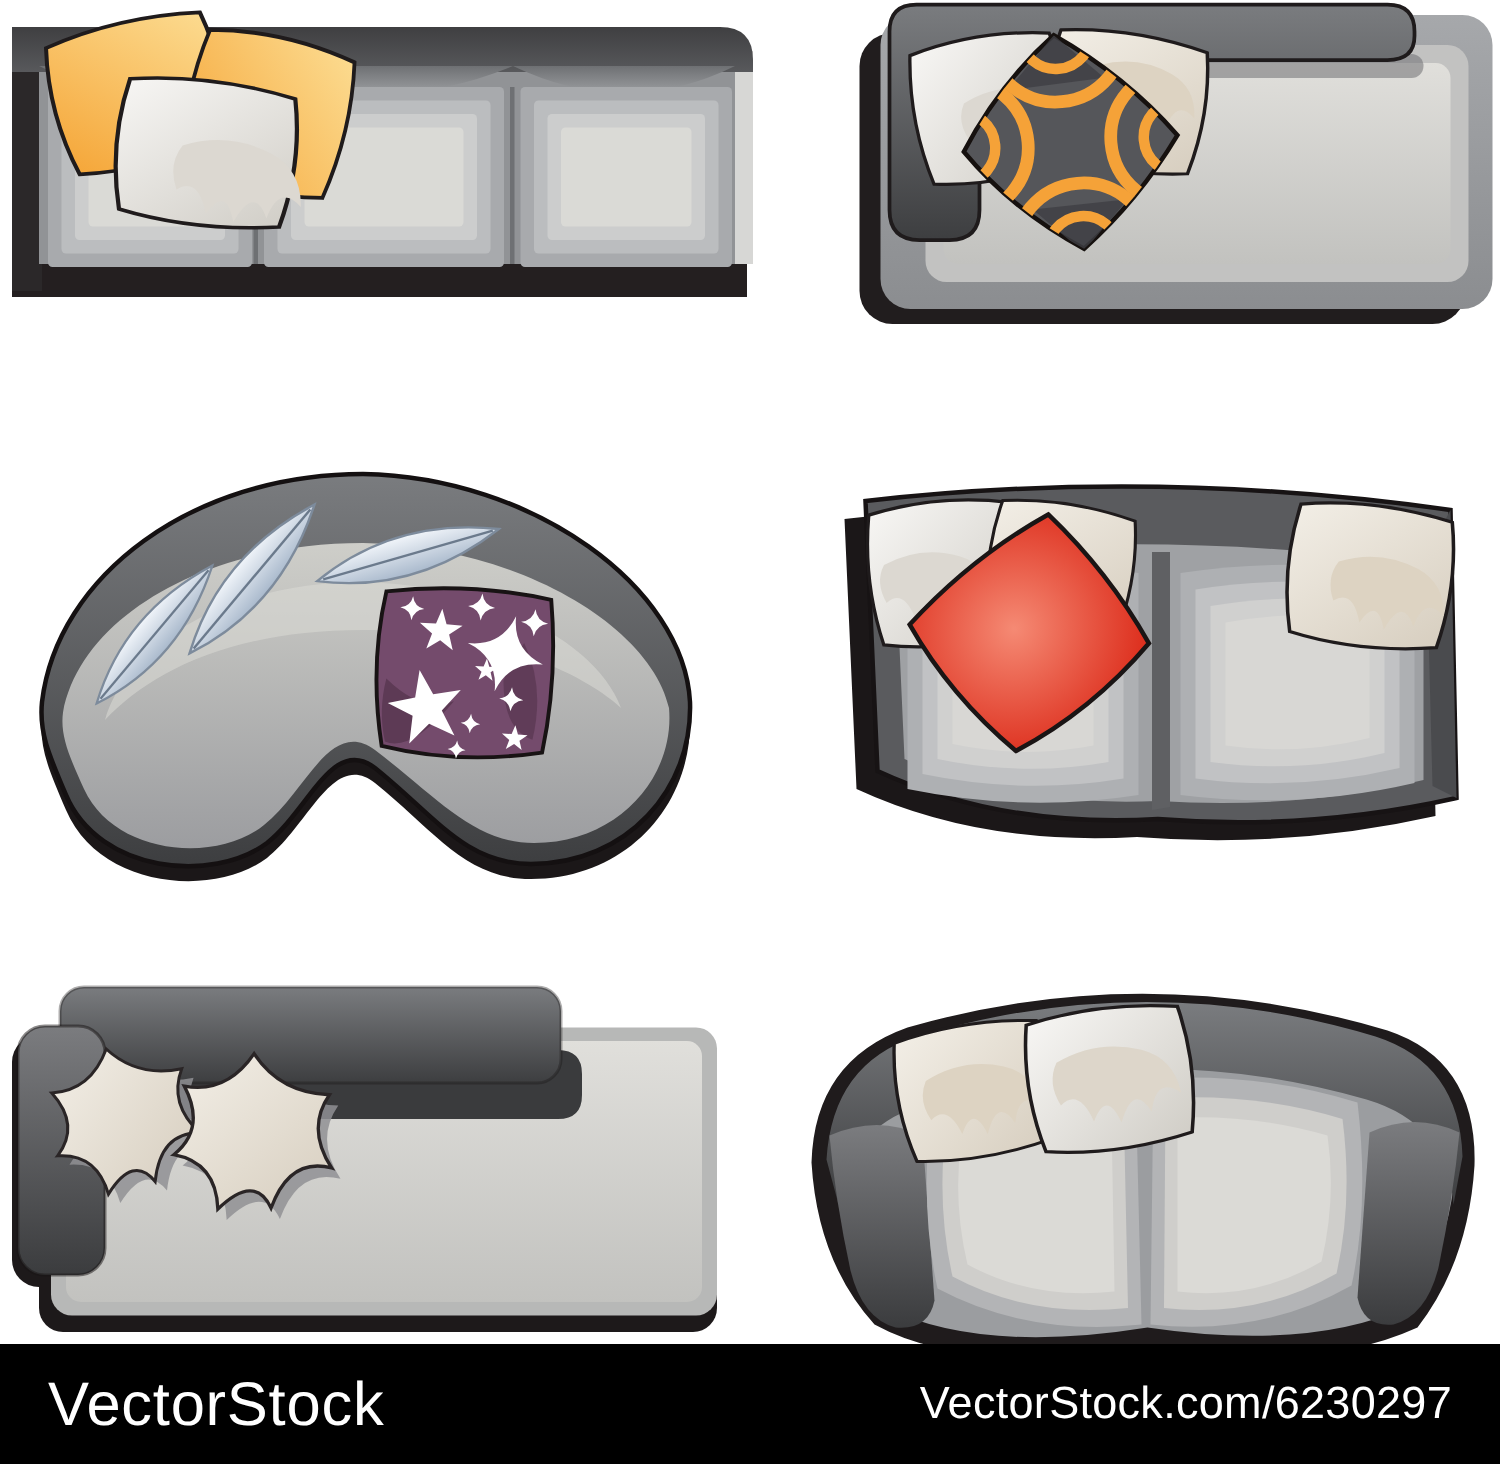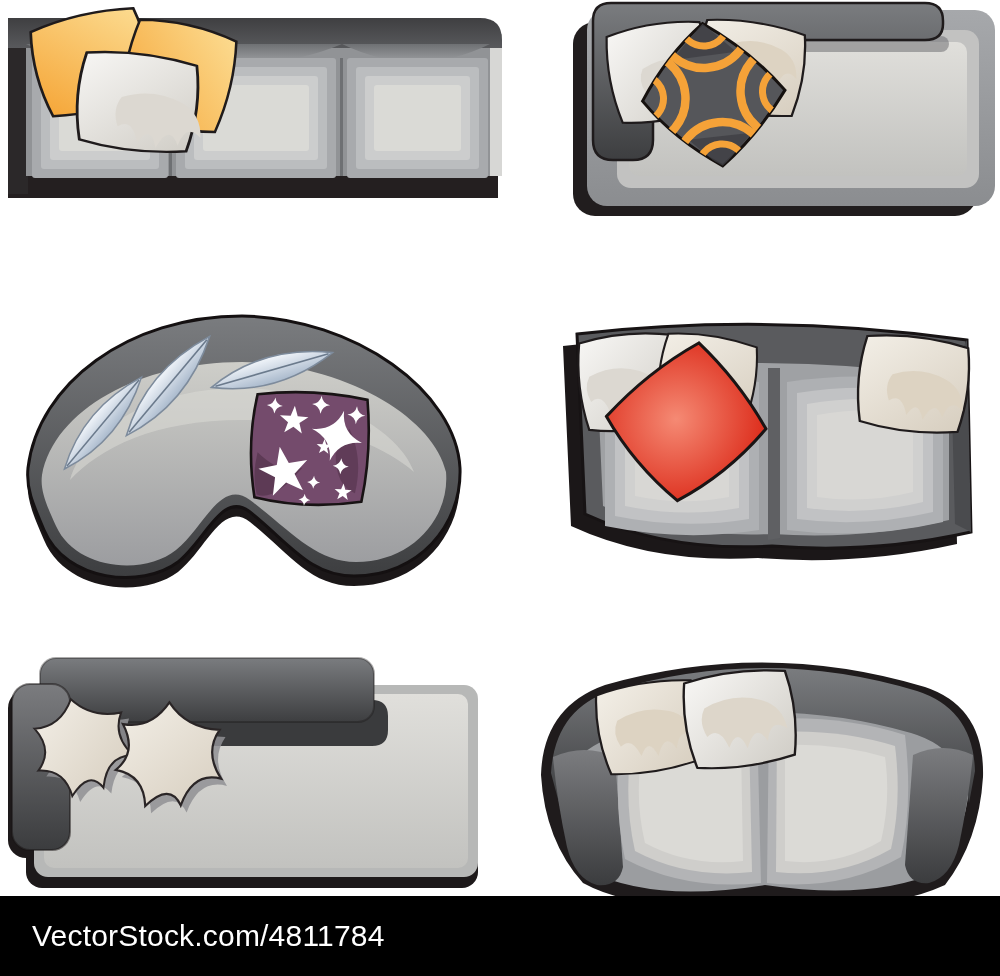--- a/index.html
+++ b/index.html
@@ -274,16 +274,17 @@
       <use href="#pillowC" transform="scale(1.02,0.92)" fill="url(#gCream)" stroke="#1f1b1c" stroke-width="2.2"></use>
       <use href="#drip" transform="translate(2,6) scale(1.2)" fill="#ddd3c2"></use>
     </g>
     <g transform="translate(215,74) rotate(-6)">
       <use href="#pillowC" transform="scale(1.08,0.98)" fill="url(#gWhite)" stroke="#1f1b1c" stroke-width="2.2"></use>
       <use href="#drip" transform="translate(2,4) scale(1.3)" fill="#ddd6ca"></use>
     </g>
   </svg>
 
   <div id="watermark-bar" style="background: rgb(0, 0, 0); color: rgb(255, 255, 255);">
-    <span id="url-text">VectorStock.com/4811784</span>
+    <span id="brand-text">VectorStock</span>
+    <span id="url-text">VectorStock.com/6230297</span>
   </div>
 
 </div>
 
 </body></html>

